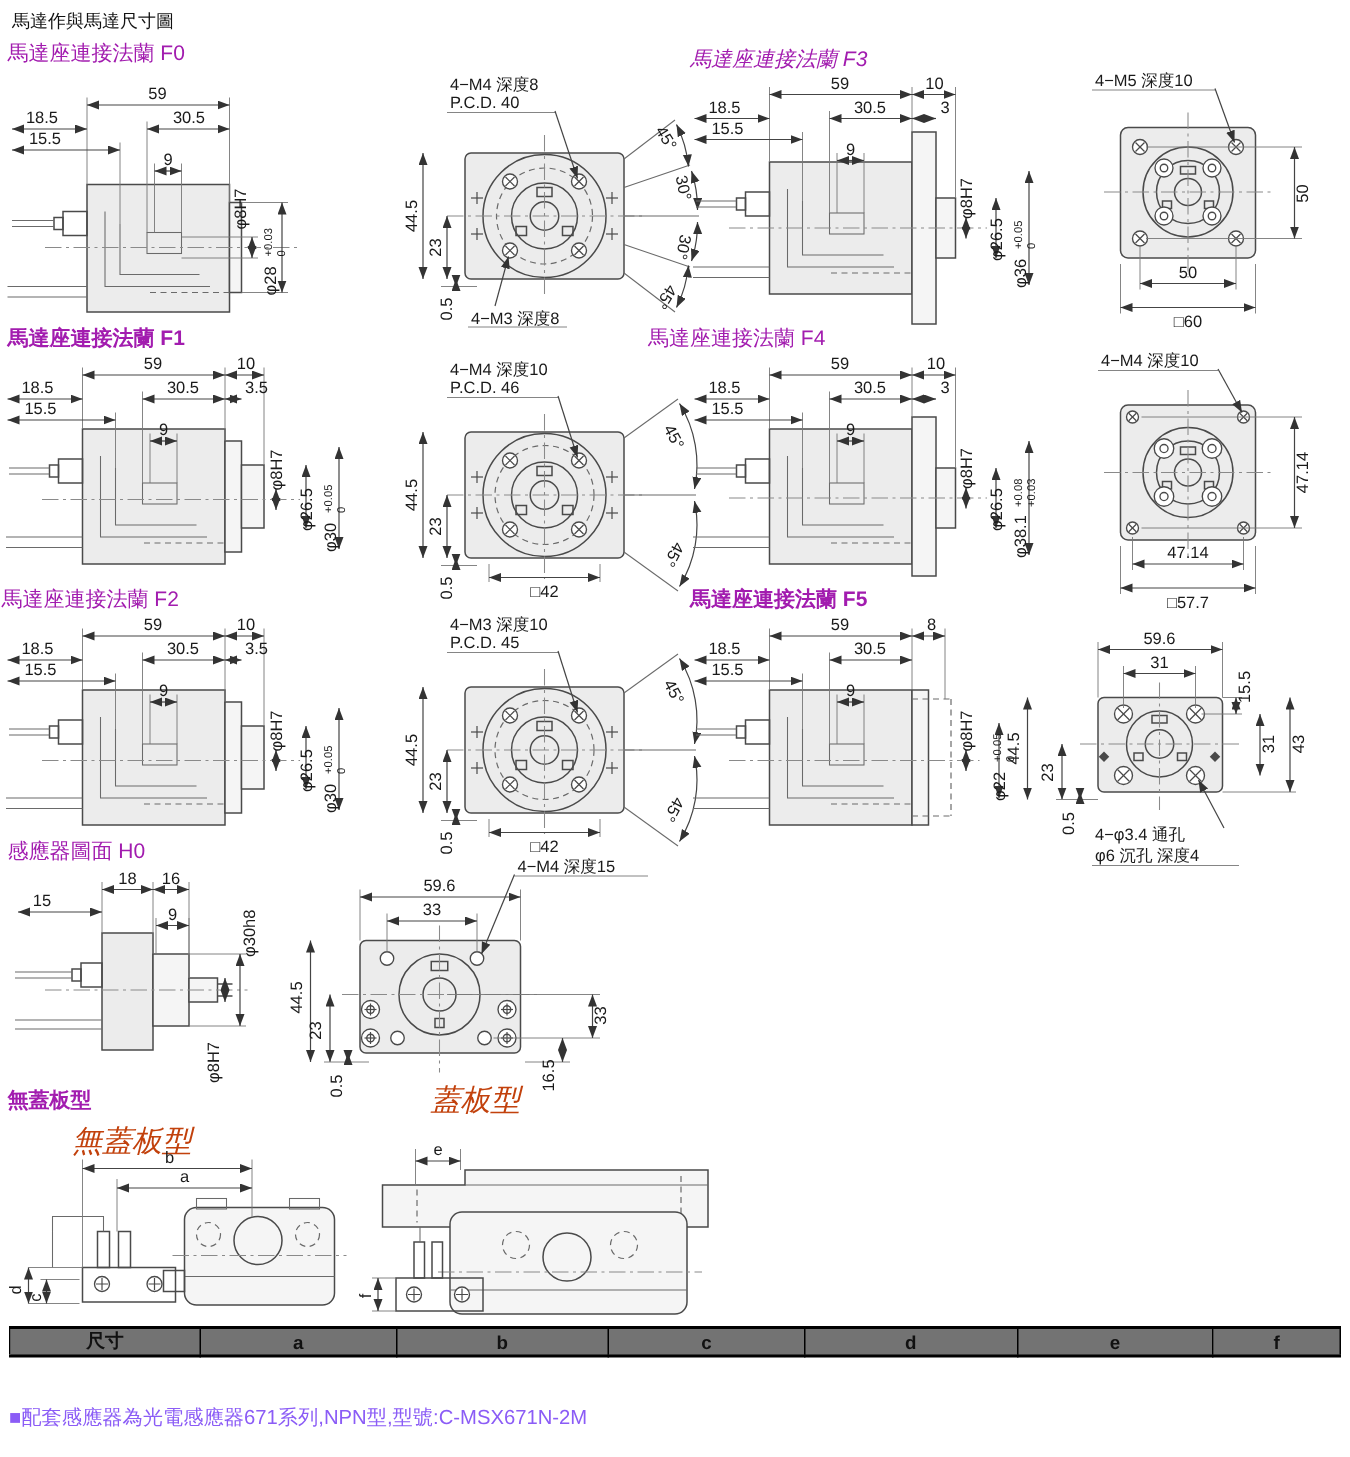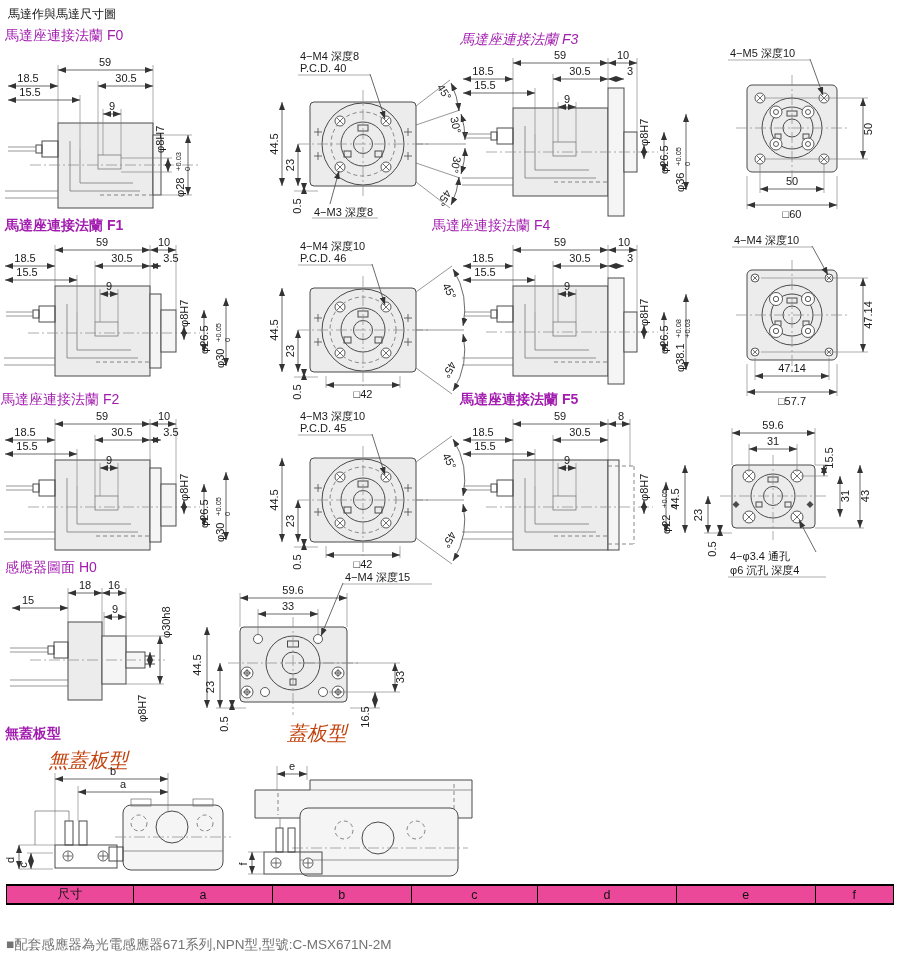--- a/index.html
+++ b/index.html
@@ -23,22 +23,22 @@
   .dt{font-size:11px;fill:#1a1a1a;}
   .dts{font-size:7.5px;fill:#1a1a1a;}
   .mid{text-anchor:middle;}
   .scr{stroke:#4a4a4a;stroke-width:.9;fill:#fff;}
   .xln{stroke:#4a4a4a;stroke-width:.8;}
   .dia{fill:#4a4a4a;}
   
   .dimtable{position:absolute;left:6px;top:884px;width:888px;border-collapse:collapse;
             border-top:2px solid #000;border-bottom:2px solid #000;font-size:12.5px;}
   .dimtable td{border:1px solid #000;text-align:center;height:15px;padding:0;}
-  .dimtable .hd td{background:#ec4899;font-weight:normal;}
-  .note{font-size:13.5px;color:#737373;}
+  .dimtable .hd td{background:#737373;font-weight:bold;}
+  .note{font-size:13.5px;color:#8b5cf6;}
 </style>
 </head>
 <body>
 
 <div id="page">
 
   <div class="abs title" style="left:8px;top:6px;">馬達作與馬達尺寸圖</div>
 
   <div class="abs sec-label" style="left:5px;top:27px;">馬達座連接法蘭 F0</div>
 

